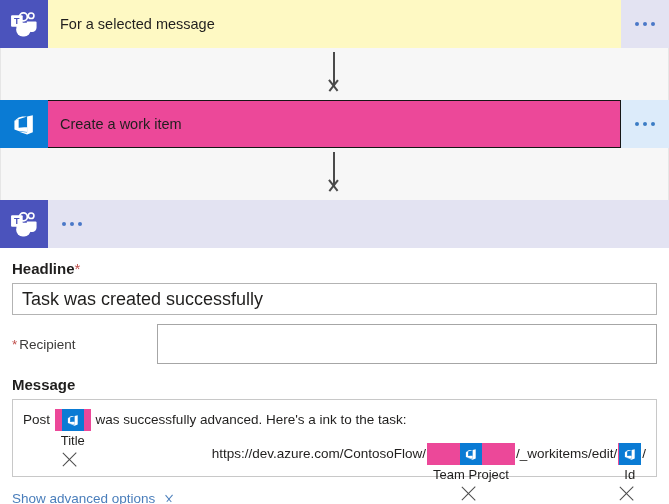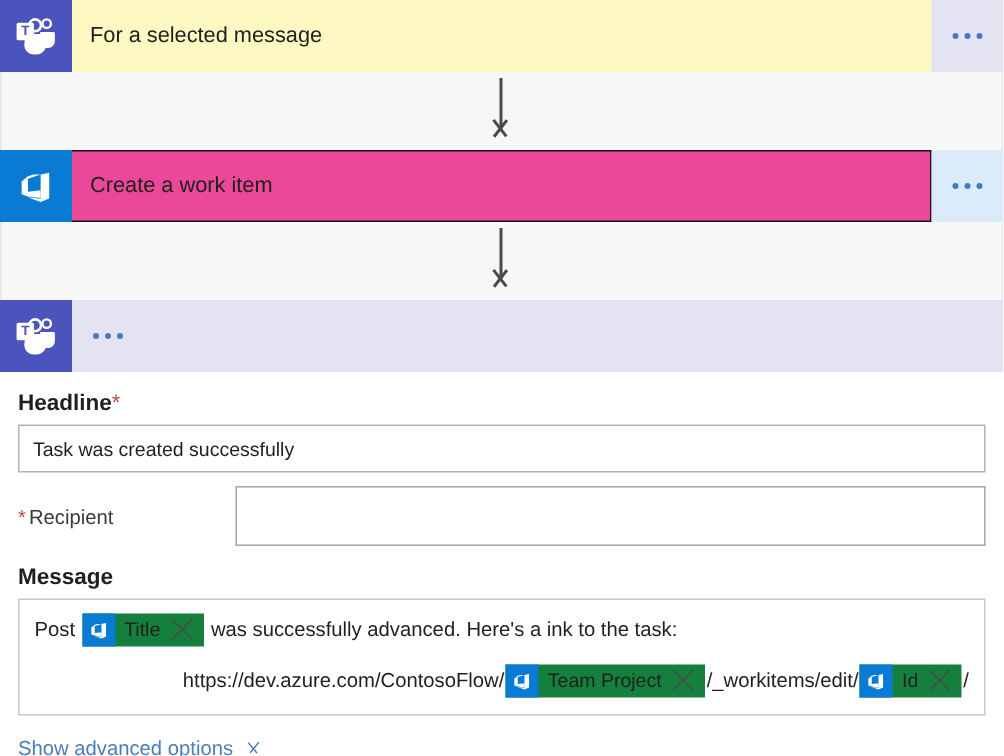--- a/index.html
+++ b/index.html
@@ -133,21 +133,21 @@
     font-weight: normal;
   }
 
   .text-input {
     box-sizing: border-box;
     width: 100%;
     height: 32px;
     border: 1px solid #b3b3b3;
     background: #ffffff;
     font-family: "Liberation Sans", sans-serif;
-    font-size: 13px;
+    font-size: 18px;
     color: #201f1e;
     padding: 0 9px;
     outline: none;
   }
 
   .row-field {
     display: flex;
     align-items: center;
     padding: 9px 0 0 0;
   }
@@ -181,24 +181,25 @@
     line-height: 20px;
     min-height: 24px;
     white-space: pre;
   }
   .msg-line + .msg-line { margin-top: 10px; justify-content: flex-end; }
 
   
   .token {
     display: inline-flex;
     align-items: center;
-    background: #15803d;
+    background: #ec4899;
     height: 22px;
     margin: 0 1px;
     white-space: nowrap;
+    flex-direction: column;
   }
   .token .tok-icon {
     width: 22px;
     height: 22px;
     flex: 0 0 22px;
     background: #0a7bd4;
     display: flex;
     align-items: center;
     justify-content: center;
   }

